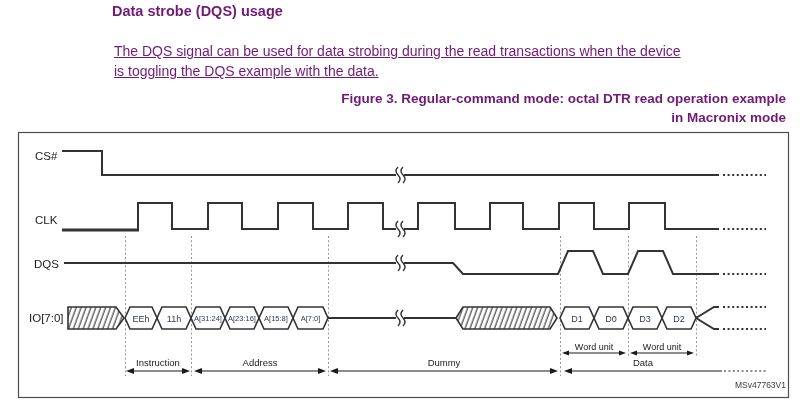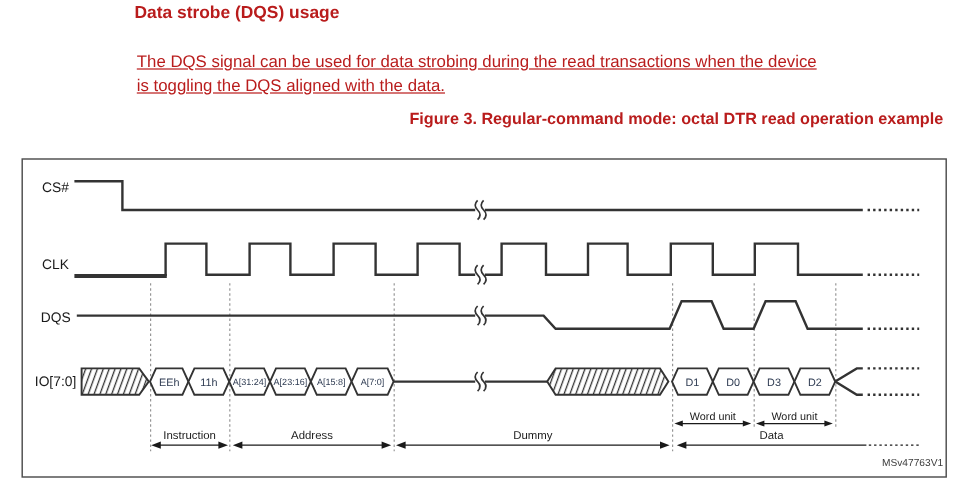--- a/index.html
+++ b/index.html
@@ -1,18 +1,18 @@
 <!DOCTYPE html>
 <html><head>
 <meta charset="utf-8">
 <style>
   html,body{margin:0;padding:0;background:#ffffff;}
   .page{
     position:relative;width:800px;height:407px;background:#ffffff;overflow:hidden;
-    font-family:"Liberation Sans", sans-serif;color:#b91c1c;
+    font-family:"Liberation Sans", sans-serif;color:#701a75;
   }
   .heading{
     position:absolute;left:112px;top:3px;font-size:14.5px;font-weight:bold;margin:0;
   }
   .body-text{
     position:absolute;left:102px;top:29px;font-size:14px;line-height:20px;margin:12px;text-decoration:underline;
   }
   .caption{
     position:absolute;left:0;right:14px;top:90px;text-align:right;
     font-size:13.5px;font-weight:bold;line-height:18.5px;
@@ -37,23 +37,23 @@
   .brk{stroke:#333333;stroke-width:1.4;fill:none;}
   .frame{fill:none;stroke:#4d4d4d;stroke-width:1.2;}
 </style>
 </head>
 <body>
 
 <div class="page">
 
   <h1 class="heading">Data strobe (DQS) usage</h1>
 
-  <p class="body-text"><span>The DQS signal can be used for data strobing during the read transactions when the device</span><br><span>is toggling the DQS aligned with the data.</span></p>
+  <p class="body-text"><span>The DQS signal can be used for data strobing during the read transactions when the device</span><br><span>is toggling the DQS example with the data.</span></p>
 
-  <div class="caption"><span>Figure 3. Regular-command mode: octal DTR read operation example</span><br></div>
+  <div class="caption"><span>Figure 3. Regular-command mode: octal DTR read operation example</span><br><span>in Macronix mode</span></div>
 
   <svg width="800" height="407" viewBox="0 0 800 407">
     <defs>
       <pattern id="hatch" width="6" height="4.6" patternUnits="userSpaceOnUse" patternTransform="rotate(-70)">
         <line x1="-1" y1="2" x2="7" y2="2" stroke="#333333" stroke-width="1.1"></line>
       </pattern>
     </defs>
 
     <rect class="frame" x="18.5" y="132.5" width="770" height="265"></rect>
 

